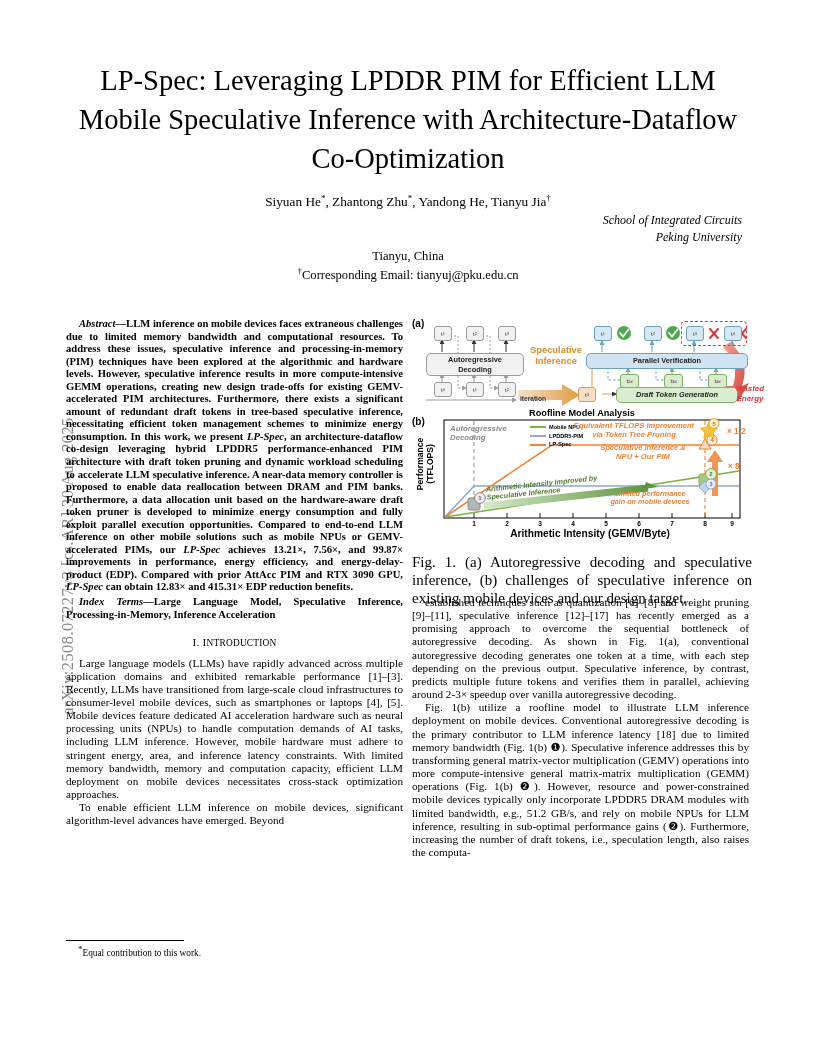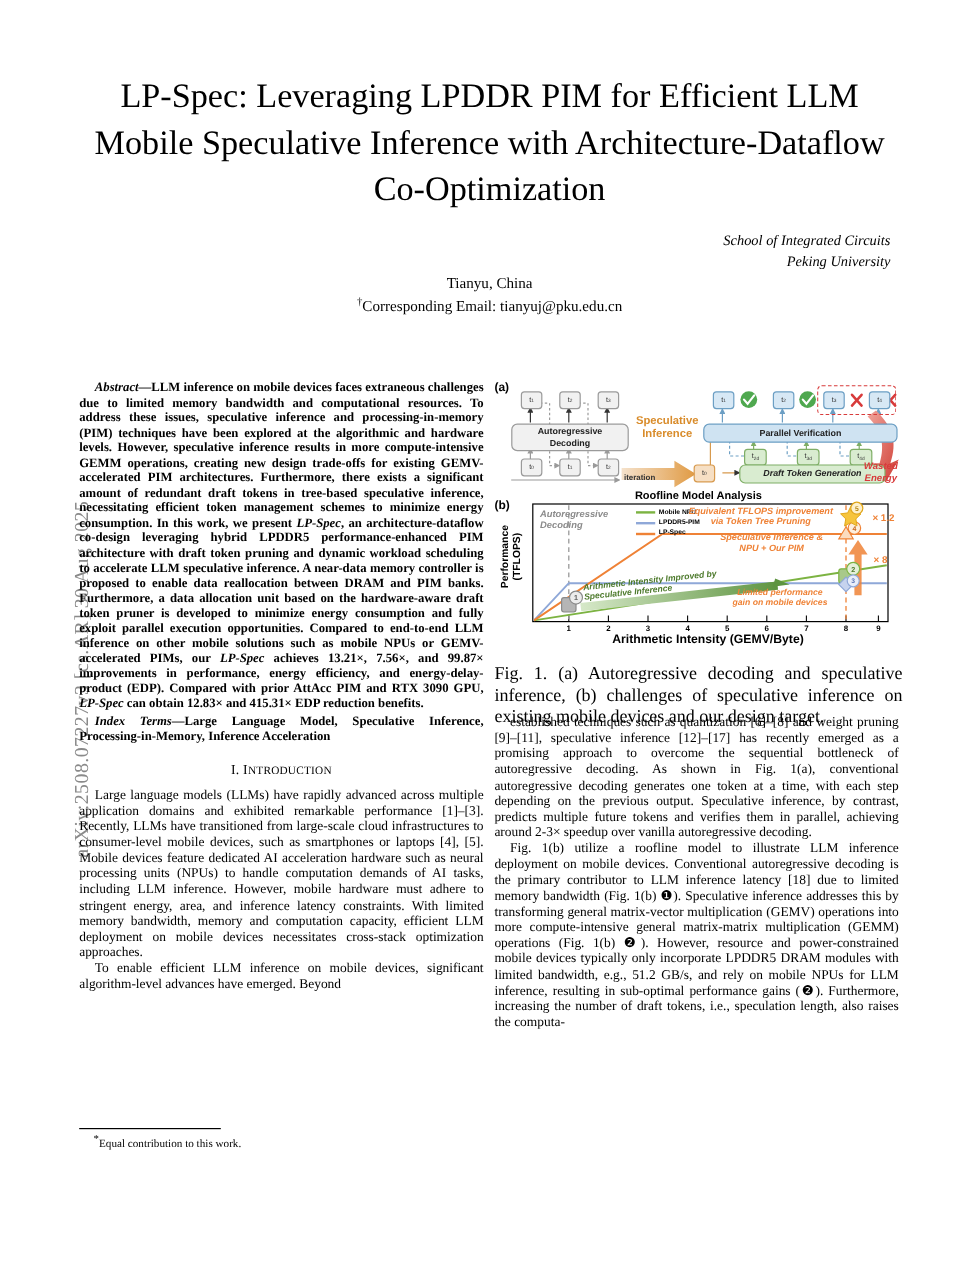--- a/index.html
+++ b/index.html
@@ -279,20 +279,23 @@
 
 <div id="page">
 
   <div id="arxiv-stamp">arXiv:2508.07227v3  [cs.AR]  30 Aug 2025</div>
 
   <div id="title-block">
     <h1 id="paper-title">LP-Spec: Leveraging LPDDR PIM for Efficient LLM Mobile Speculative Inference with Architecture-Dataflow Co-Optimization</h1>
   </div>
 
   <div id="author-block">
+    <div id="author-names">
+      Siyuan He<span class="sup">*</span>, Zhantong Zhu<span class="sup">*</span>, Yandong He, Tianyu Jia<span class="sup">†</span>
+    </div>
     <div class="aff">School of Integrated Circuits</div>
     <div class="aff">Peking University</div>
     <div class="plain-line">Tianyu, China</div>
     <div class="plain-line"><span class="sup">†</span>Corresponding Email: tianyuj@pku.edu.cn</div>
   </div>
 
   <div class="col" id="col-left">
 
     <p class="abstract"><span class="ital">Abstract</span>—LLM inference on mobile devices faces extraneous challenges due to limited memory bandwidth and computational resources. To address these issues, speculative inference and processing-in-memory (PIM) techniques have been explored at the algorithmic and hardware levels. However, speculative inference results in more compute-intensive GEMM operations, creating new design trade-offs for existing GEMV-accelerated PIM architectures. Furthermore, there exists a significant amount of redundant draft tokens in tree-based speculative inference, necessitating efficient token management schemes to minimize energy consumption. In this work, we present <span class="ital">LP-Spec</span>, an architecture-dataflow co-design leveraging hybrid LPDDR5 performance-enhanced PIM architecture with draft token pruning and dynamic workload scheduling to accelerate LLM speculative inference. A near-data memory controller is proposed to enable data reallocation between DRAM and PIM banks. Furthermore, a data allocation unit based on the hardware-aware draft token pruner is developed to minimize energy consumption and fully exploit parallel execution opportunities. Compared to end-to-end LLM inference on other mobile solutions such as mobile NPUs or GEMV-accelerated PIMs, our <span class="ital">LP-Spec</span> achieves 13.21×, 7.56×, and 99.87× improvements in performance, energy efficiency, and energy-delay-product (EDP). Compared with prior AttAcc PIM and RTX 3090 GPU, <span class="ital">LP-Spec</span> can obtain 12.83× and 415.31× EDP reduction benefits.</p>
 
@@ -425,21 +428,21 @@
 
       <div class="bigbox blue" style="left:174px; top:37px; width:160px; height:14px;">Parallel Verification</div>
 
       <div class="tokbox green" style="left:208px; top:58px; width:17px; height:12px;">t<sub style="font-size:4px">2d</sub></div>
       <div class="tokbox green" style="left:252px; top:58px; width:17px; height:12px;">t<sub style="font-size:4px">3d</sub></div>
       <div class="tokbox green" style="left:296px; top:58px; width:17px; height:12px;">t<sub style="font-size:4px">4d</sub></div>
 
       <div class="tokbox orange" style="left:166px; top:71px; width:16px; height:13px;">t<sub style="font-size:4px">0</sub></div>
       <div class="bigbox green" style="left:204px; top:71px; width:120px; height:14px;">Draft Token Generation</div>
 
-      <div class="wasted-label" style="left:302px; top:68px; width:40px;">Wasted<br>Energy</div>
+      <div class="wasted-label" style="left:318px; top:68px; width:40px;">Wasted<br>Energy</div>
     </div>
 
     <div id="fig-b-wrap">
       <div class="panel-tag" style="left:0px; top:8px;">(b)</div>
       <div id="roofline-title">Roofline Model Analysis</div>
       <div id="ylabel">Performance<br>(TFLOPS)</div>
       <div id="xlabel">Arithmetic Intensity (GEMV/Byte)</div>
 
       <svg width="340" height="140" viewBox="0 0 340 140" style="position:absolute;left:0;top:0;">
         <defs>

